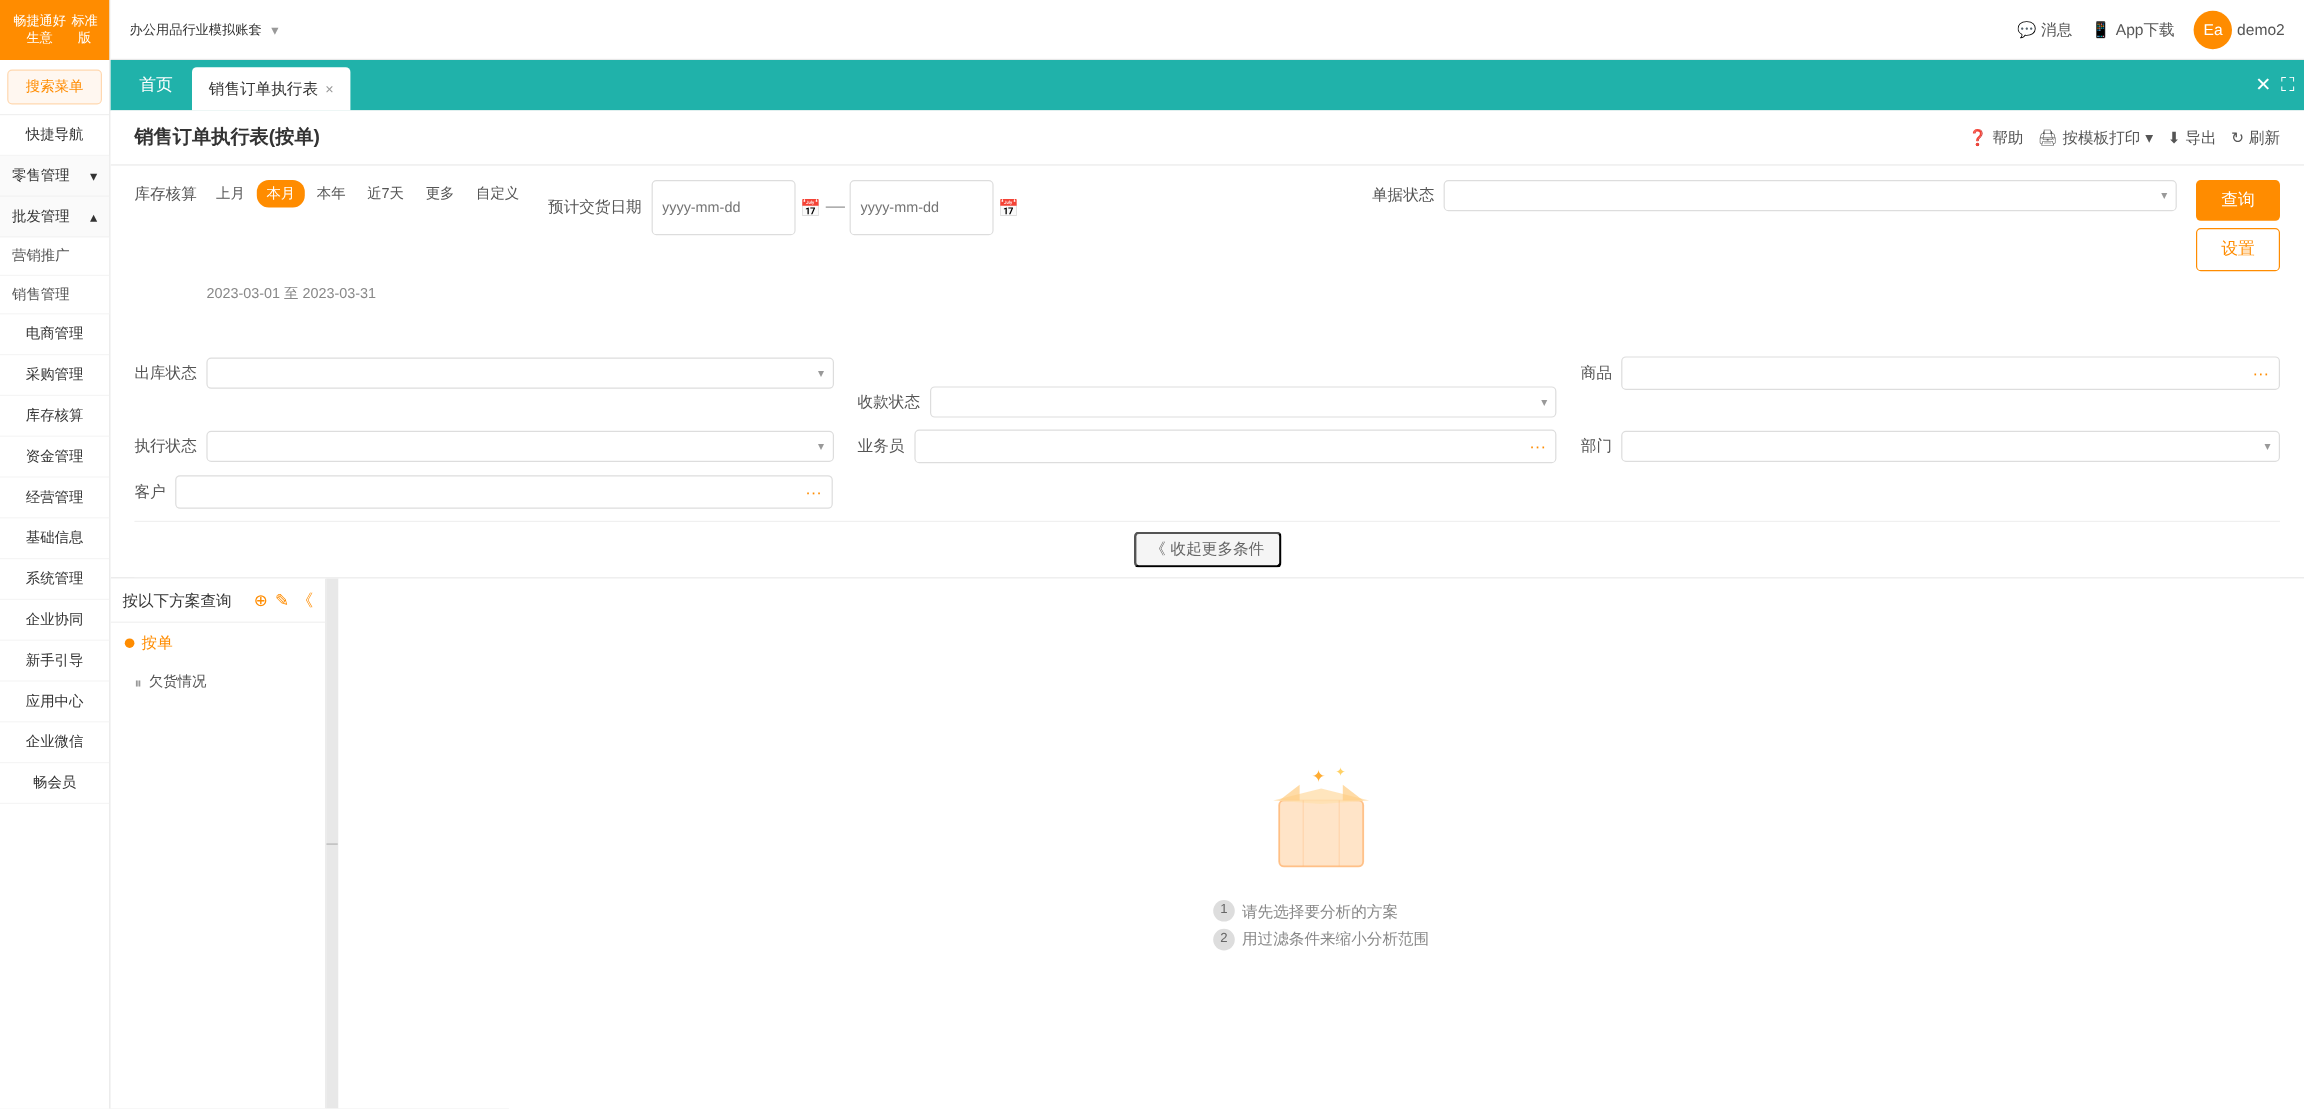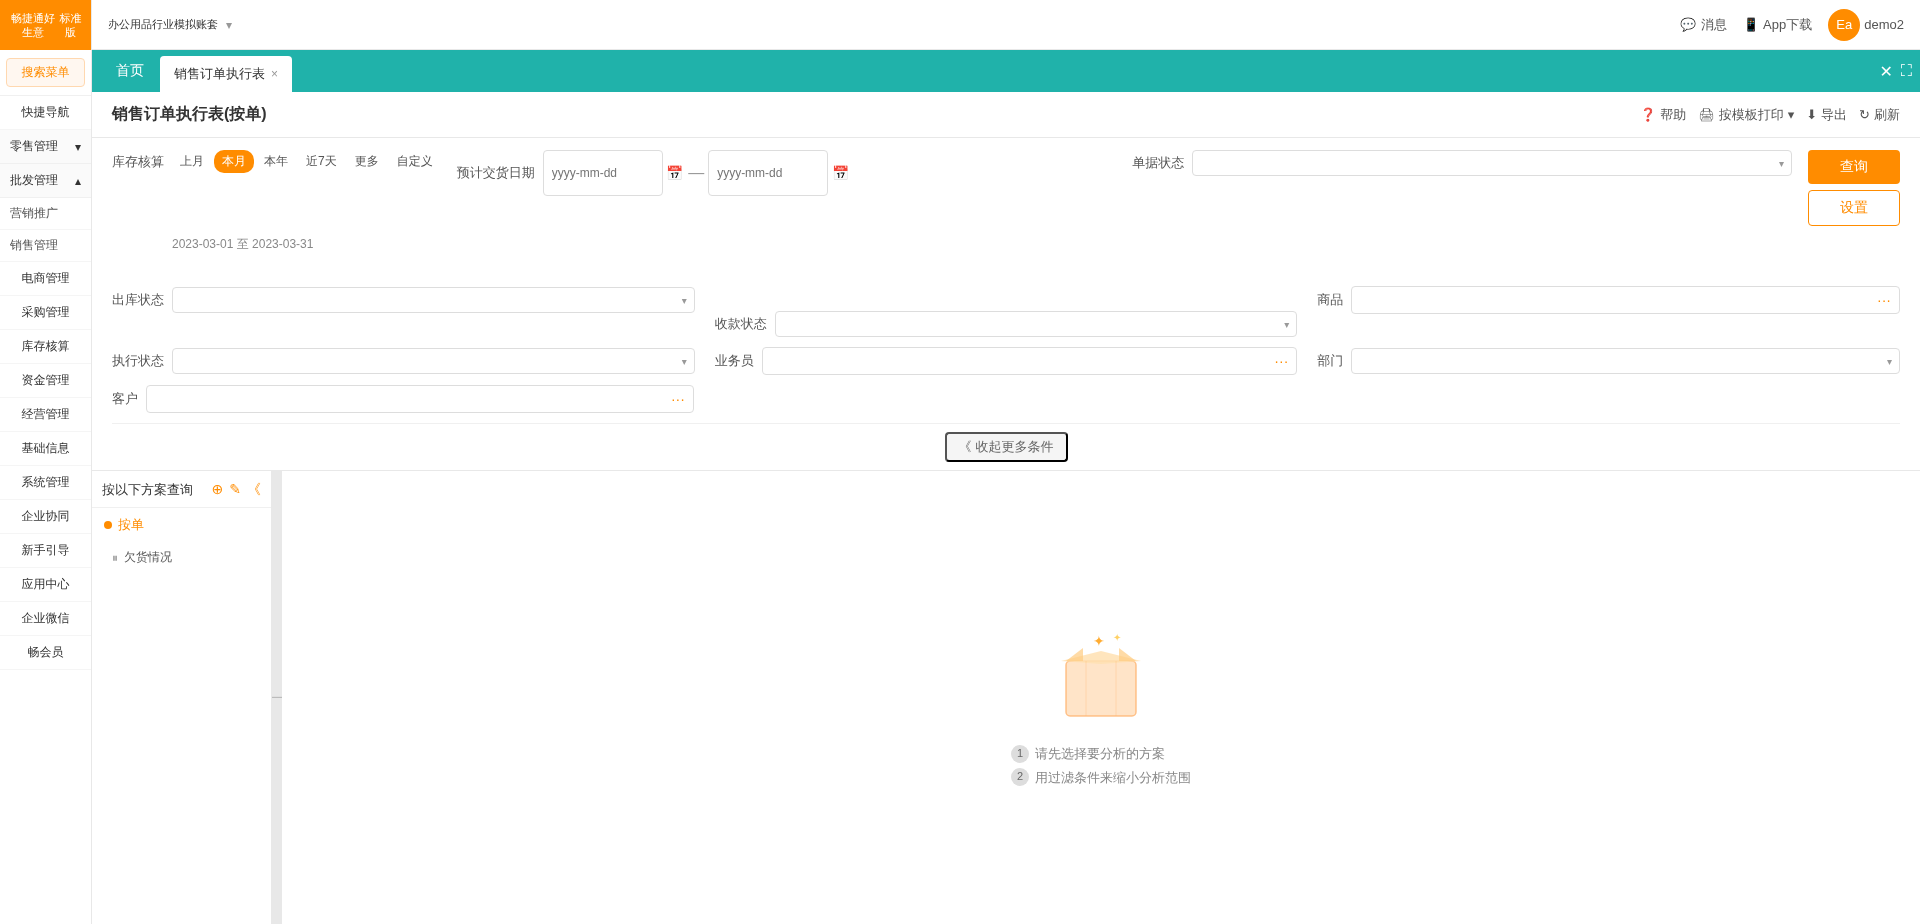--- a/index.html
+++ b/index.html
@@ -229,21 +229,21 @@
       padding: 8px 20px;
       font-size: 14px;
       cursor: pointer;
       white-space: nowrap;
     }
     .set-btn {
       background: #fff;
       color: #ff8c00;
       border: 1px solid #ff8c00;
       border-radius: 4px;
-      padding: 8px 31px;
+      padding: 8px 20px;
       font-size: 14px;
       cursor: pointer;
       white-space: nowrap;
     }
 
     
     .collapse-row {
       text-align: center;
       padding: 8px;
       background: #fff;
@@ -496,21 +496,21 @@
               </select>
               <span class="chevron">▾</span>
             </div>
           </div>
           <div style="display: flex; flex-direction: column; gap: 6px; margin-left: 16px; flex-shrink: 0;">
             <button class="query-btn">查询</button>
             <button class="set-btn">设置</button>
           </div>
         </div>
 
-        <div style="padding-left: 60px; font-size: 12px; color: #888; margin-bottom: 10px;">2023-03-01 至 2023-03-31</div>
+        <div style="padding-left: 60px; font-size: 12px; color: #888; margin-bottom: 21px;">2023-03-01 至 2023-03-31</div>
 
         <div style="display: flex; align-items: center; gap: 20px; margin-bottom: 10px;">
           <div style="display: flex; align-items: center; gap: 8px; flex: 1;">
             <span style="font-size: 13px; color: #555; white-space: nowrap;">出库状态</span>
             <div class="select-wrapper" style="flex:1;">
               <select class="status-select-box">
                 <option value=""></option>
               </select>
               <span class="chevron">▾</span>
             </div>

